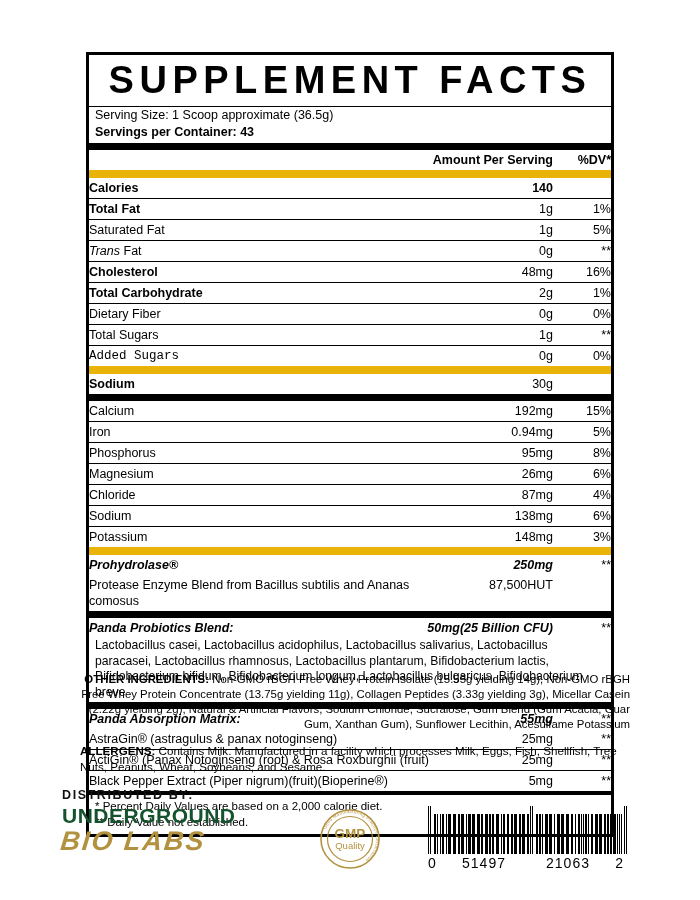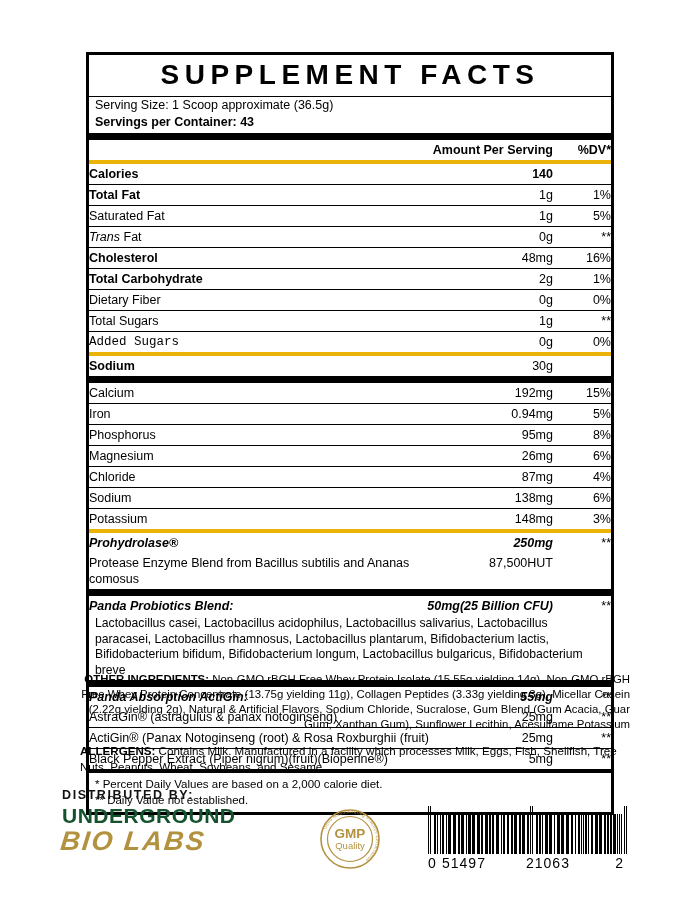--- a/index.html
+++ b/index.html
@@ -13,21 +13,21 @@
   .page { position: relative; width: 700px; height: 900px; }
 
   
   .sf-panel {
     position: absolute;
     left: 86px; top: 52px; width: 528px;
     border: 3px solid #000;
     background: #fff;
   }
   .sf-title {
-    font-size: 28px;
+    font-size: 38px;
     font-weight: bold;
     letter-spacing: 5.5px;
     line-height: 1.0;
     text-align: center;
     padding: 6px 4px 7px 4px;
     white-space: nowrap;
   }
   .sf-serving {
     padding: 0 6px 3px 6px;
     font-size: 12.5px;
@@ -44,21 +44,21 @@
     font-size: 12.5px;
     padding: 2px 0 2px 0;
     vertical-align: top;
     line-height: 1.28;
   }
   td.c-name { padding-left: 6px; text-align: left; }
   td.c-amt  { text-align: right; width: 118px; padding-right: 8px; white-space: nowrap; }
   td.c-dv   { text-align: right; width: 58px; padding-right: 8px; white-space: nowrap; }
 
   tr.r-thin > td { border-top: 1px solid #000; }
-  tr.r-med  > td { border-top: 4px solid #eab308; }
+  tr.r-med  > td { border-top: 8px solid #eab308; }
   tr.r-thick > td { border-top: 7px solid #000; }
   tr.r-none > td { border-top: 0; }
 
   .hdr td { font-weight: bold; font-size: 12.5px; }
   .bold   { font-weight: bold; }
   .ital   { font-style: italic; }
   .bi     { font-weight: bold; font-style: italic; }
   .ind1   { padding-left: 22px; }
   .ind2   { padding-left: 38px; font-family: Liberation Mono, monospace; }
   .sub-line { font-size: 12.3px; line-height: 1.3; }
@@ -131,21 +131,21 @@
   .bars span { display: block; background: #000; }
   .bc-digits {
     display: flex;
     font-size: 14px;
     letter-spacing: 1px;
     margin-top: 1px;
     width: 196px;
     font-family: "Liberation Sans", sans-serif;
   }
   .bc-digits .d-l { width: 14px; text-align: left; }
-  .bc-digits .d-m { flex: 1; text-align: left; }
+  .bc-digits .d-m { flex: 1; text-align: center; }
   .bc-digits .d-r { width: 14px; text-align: right; }
 </style>
 </head>
 <body>
 
 <div class="page">
 
   <div class="sf-panel">
 
     <div class="sf-title">SUPPLEMENT FACTS</div>
@@ -281,21 +281,21 @@
         </tr>
       </tbody>
     </table>
 
     <div class="blend-body">Lactobacillus casei, Lactobacillus acidophilus, Lactobacillus salivarius, Lactobacillus paracasei, Lactobacillus rhamnosus, Lactobacillus plantarum, Bifidobacterium lactis, Bifidobacterium bifidum, Bifidobacterium longum, Lactobacillus bulgaricus, Bifidobacterium breve</div>
 
     <table class="sf-table">
       <tbody>
 
         <tr class="r-thick">
-          <td class="c-name bi">Panda Absorption ActiGin:</td>
+          <td class="c-name bi">Panda Absorption Matrix:</td>
           <td class="c-amt bi">55mg</td>
           <td class="c-dv">**</td>
         </tr>
         <tr class="r-none">
           <td class="c-name sub-line">AstraGin® (astragulus &amp; panax notoginseng)</td>
           <td class="c-amt">25mg</td>
           <td class="c-dv">**</td>
         </tr>
         <tr class="r-thin">
           <td class="c-name">ActiGin® (Panax Notoginseng (root) &amp; Rosa Roxburghii (fruit)</td>

